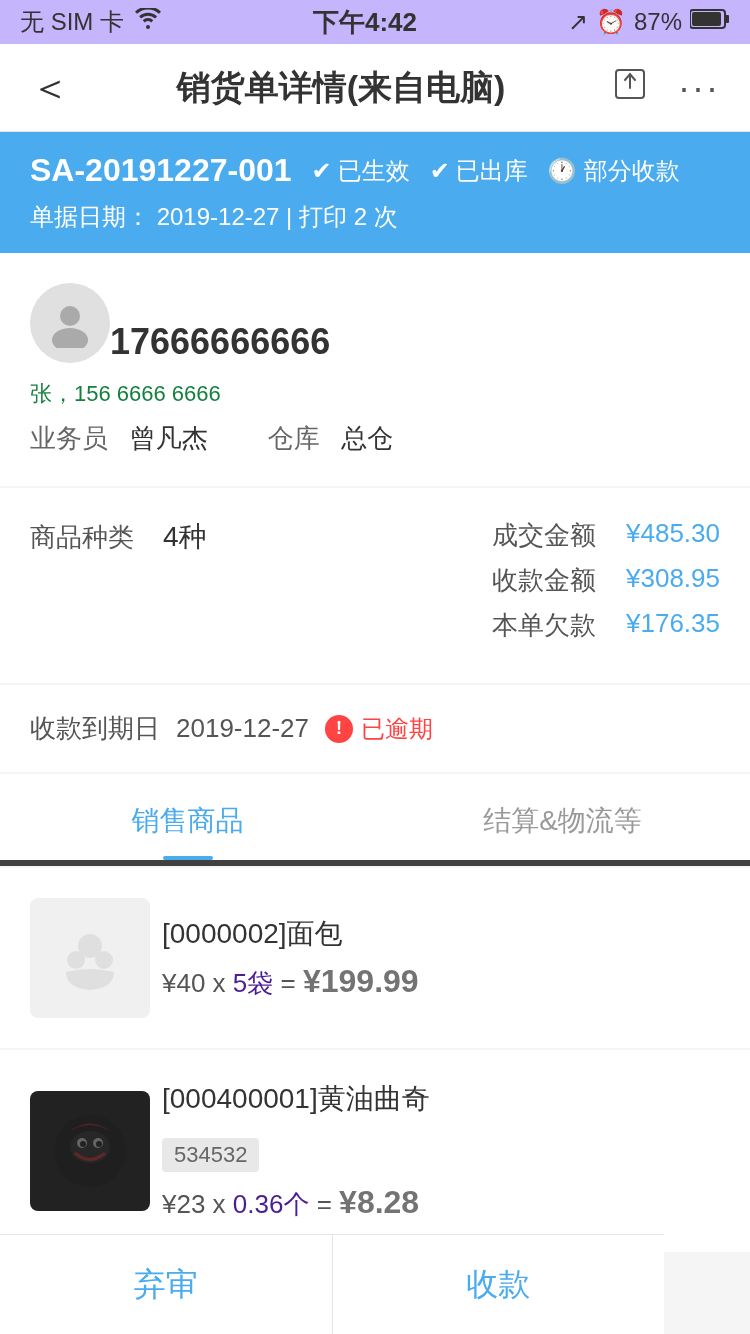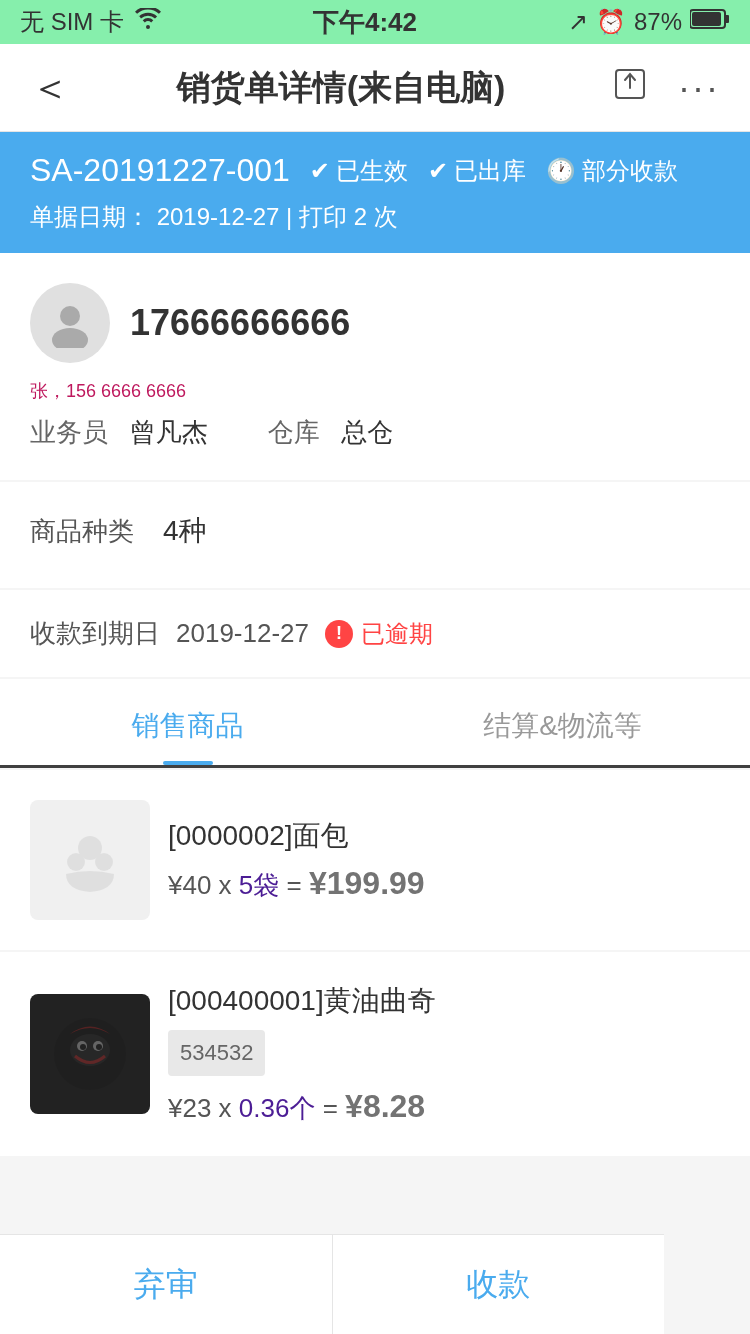--- a/index.html
+++ b/index.html
@@ -9,21 +9,21 @@
       background: #f5f5f5;
       width: 750px;
       min-height: 1334px;
       font-size: 28px;
       color: #333;
     }
 
     
     .status-bar {
       height: 44px;
-      background: #86efac;
+      background: #c4b5fd;
       display: flex;
       align-items: center;
       justify-content: space-between;
       padding: 0 20px;
       font-size: 24px;
       font-weight: 500;
     }
     .status-left { display: flex; align-items: center; gap: 10px; }
     .status-center { font-size: 26px; font-weight: 600; }
     .status-right { display: flex; align-items: center; gap: 8px; font-size: 24px; }
@@ -53,21 +53,21 @@
     }
     .order-header-top {
       display: flex;
       align-items: center;
       gap: 20px;
       flex-wrap: wrap;
       margin-bottom: 12px;
     }
     .order-id {
       font-size: 32px;
-      font-weight: 400;
+      font-weight: 700;
       color: #fff;
     }
     .status-badge {
       display: flex;
       align-items: center;
       gap: 6px;
       font-size: 24px;
       color: #fff;
     }
     .order-date {
@@ -76,43 +76,42 @@
     }
 
     
     .customer-section {
       background: #fff;
       padding: 30px;
       margin-bottom: 2px;
     }
     .customer-row {
       display: flex;
-      align-items: center;
-      gap: 20px;
+      align-items: flex-end;
       margin-bottom: 16px;
     }
     .avatar {
       width: 80px;
       height: 80px;
       border-radius: 50%;
       background: #e0e0e0;
       display: flex;
       align-items: center;
       justify-content: center;
       flex-shrink: 0;
     }
     .avatar svg { width: 50px; height: 50px; }
     .customer-name {
       font-size: 36px;
       font-weight: 600;
       color: #333;
     }
     .customer-detail {
-      font-size: 18px;
-      color: #be185d;
+      font-size: 22px;
+      color: #15803d;
       margin-bottom: 12px;
     }
     .customer-meta {
       display: flex;
       align-items: center;
       gap: 60px;
       font-size: 26px;
       color: #555;
     }
     .meta-label { color: #666; }
@@ -158,21 +157,21 @@
       align-items: center;
       gap: 8px;
       color: #FF4444;
       font-size: 24px;
     }
 
     
     .tabs-section {
       background: #fff;
       display: flex;
-      border-bottom: 3px solid #404040;
+      border-bottom: 6px solid #404040;
       margin-bottom: 2px;
     }
     .tab-item {
       flex: 1;
       text-align: center;
       padding: 28px 0 20px;
       font-size: 28px;
       color: #999;
       cursor: pointer;
       position: relative;
@@ -191,21 +190,21 @@
       background: #4AABEE;
       border-radius: 2px;
     }
 
     
     .product-list { background: #f5f5f5; }
     .product-item {
       background: #fff;
       display: flex;
       align-items: center;
-      gap: 18px;
+      gap: 12px;
       padding: 30px;
       margin-bottom: 2px;
     }
     .product-thumb {
       width: 120px;
       height: 120px;
       background: #f0f0f0;
       border-radius: 8px;
       flex-shrink: 0;
       overflow: hidden;
@@ -216,24 +215,25 @@
     .product-thumb svg { width: 80px; height: 80px; opacity: 0.3; }
     .product-thumb.dark-thumb {
       background: #222;
     }
     .product-info { flex: 1; }
     .product-name { font-size: 28px; color: #333; font-weight: 500; margin-bottom: 10px; }
     .product-sku {
       display: inline-block;
       background: #e8e8e8;
       border-radius: 4px;
-      padding: 10px 12px;
+      padding: 4px 12px;
       font-size: 22px;
       color: #666;
       margin-bottom: 12px;
+      margin-top: 10px;
     }
     .product-price { font-size: 26px; color: #555; }
     .price-highlight { color: #4c1d95; }
     .price-total { color: #737373; font-weight: 700; font-size: 32px; }
 
     
     .bottom-bar {
       position: fixed;
       bottom: 0;
       left: 0;
@@ -345,20 +345,34 @@
 
 <div class="stats-section">
   <div class="stats-row">
     <div class="stats-left">
       <div style="margin-bottom:8px;">
         <span>商品种类</span>
         &nbsp;&nbsp;
         <span class="stats-count">4种</span>
       </div>
     </div>
+    <div class="stats-right">
+      <div class="stat-item">
+        <span class="stat-label">成交金额</span>
+        <span class="stat-value">¥485.30</span>
+      </div>
+      <div class="stat-item">
+        <span class="stat-label">收款金额</span>
+        <span class="stat-value">¥308.95</span>
+      </div>
+      <div class="stat-item">
+        <span class="stat-label">本单欠款</span>
+        <span class="stat-value">¥176.35</span>
+      </div>
+    </div>
   </div>
 </div>
 
 <div class="due-section">
   <span>收款到期日</span>
   <span>2019-12-27</span>
   <span class="overdue-badge">
     <span style="background:#FF4444; color:#fff; border-radius:50%; width:28px; height:28px; display:inline-flex; align-items:center; justify-content:center; font-size:18px; font-weight:700;">!</span>
     <span>已逾期</span>
   </span>

